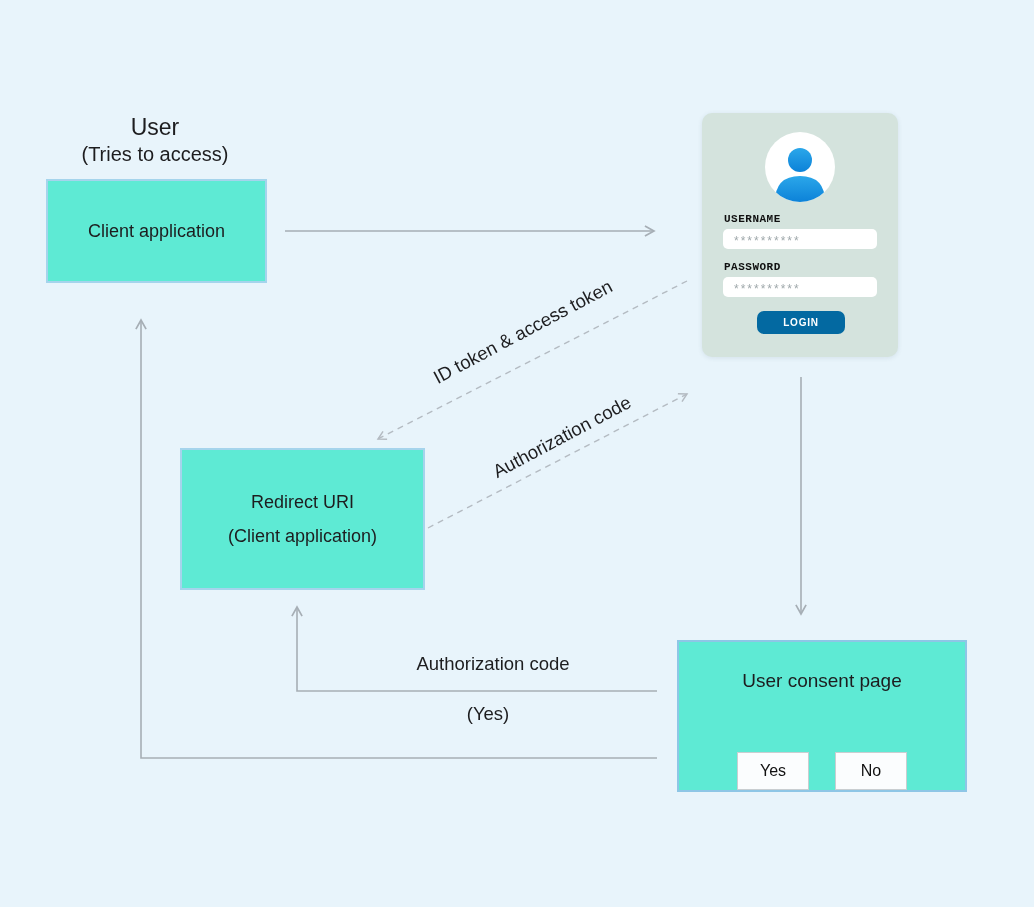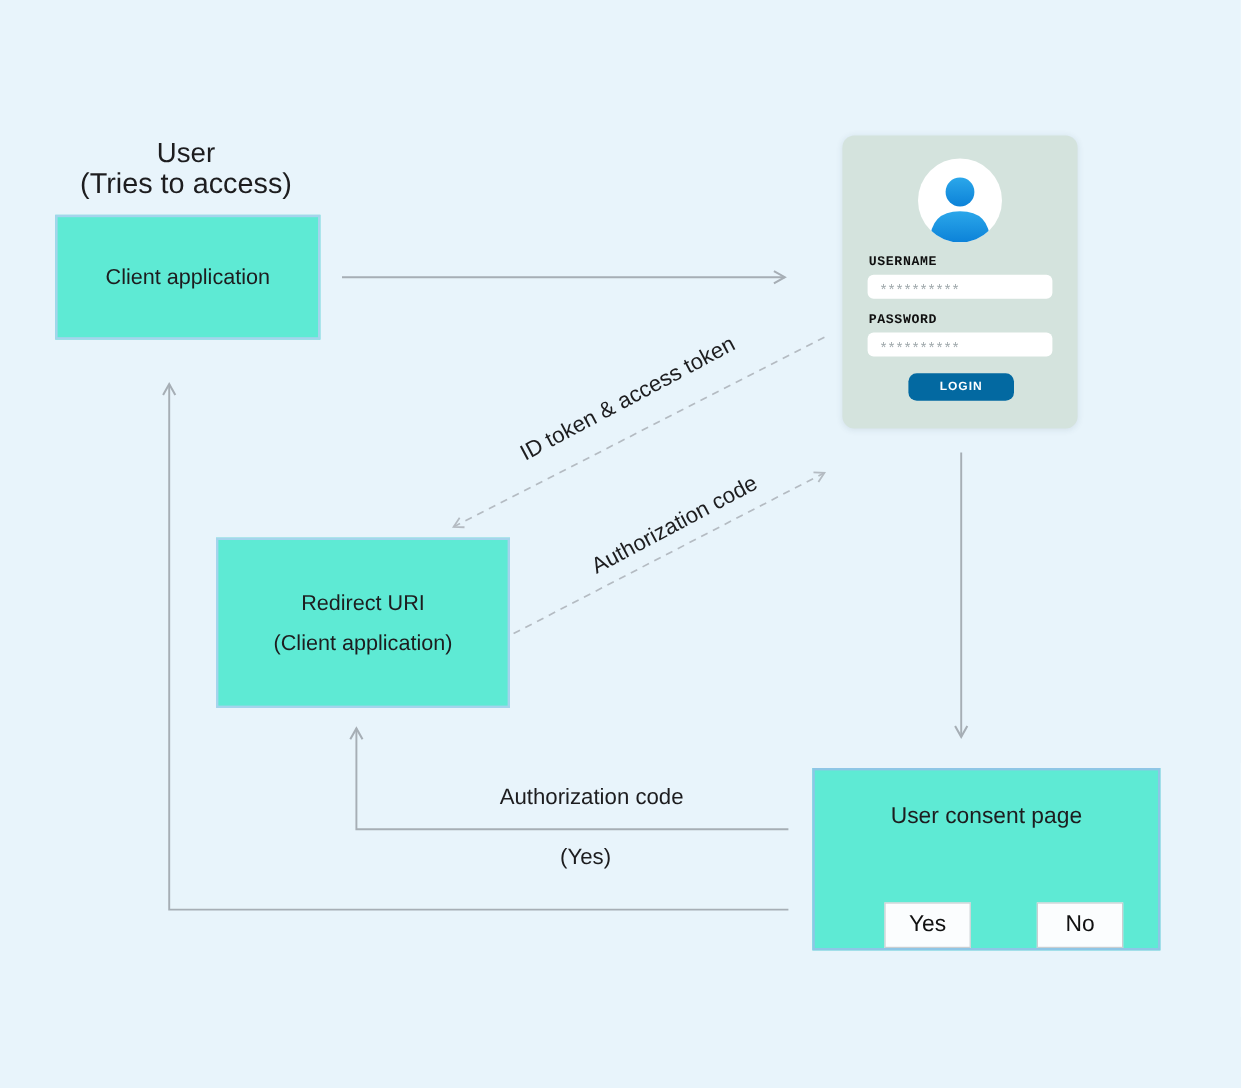--- a/index.html
+++ b/index.html
@@ -27,32 +27,31 @@
   .node-client{left:46px;top:179px;width:221px;height:104px;}
   .node-redirect{left:180px;top:448px;width:245px;height:142px;flex-direction:column;line-height:34px;}
   .node-consent{left:677px;top:640px;width:290px;height:152px;border-color:#8ec6e6;flex-direction:column;justify-content:space-between;}
 
   .consent-title{margin-top:28px;font-size:19px;font-weight:500;}
   .consent-buttons{display:flex;gap:26px;margin-top:24px;}
   .consent-btn{
     width:70px;height:36px;
     background:#fbfdfe;border:1px solid #c9ced1;
     display:flex;align-items:center;justify-content:center;
-    font-size:19px;font-weight:500;color:#111;
+    font-size:16px;font-weight:500;color:#111;
     cursor:pointer;
-    margin-left:29px;
   }
 
   
   .user-heading{
     position:absolute;left:40px;top:114px;width:230px;
     text-align:center;
   }
   .user-heading .t1{font-size:23px;font-weight:500;line-height:27px;}
-  .user-heading .t2{font-size:24px;font-weight:500;line-height:26px;}
+  .user-heading .t2{font-size:20px;font-weight:500;line-height:26px;}
 
   
   .edge-label{
     position:absolute;
     transform:translate(-50%,-50%);
     font-size:18.5px;font-weight:500;
     white-space:nowrap;
     color:#1d1d1f;
   }
   .edge-label.rot{transform:translate(-50%,-50%) rotate(-28deg);}

